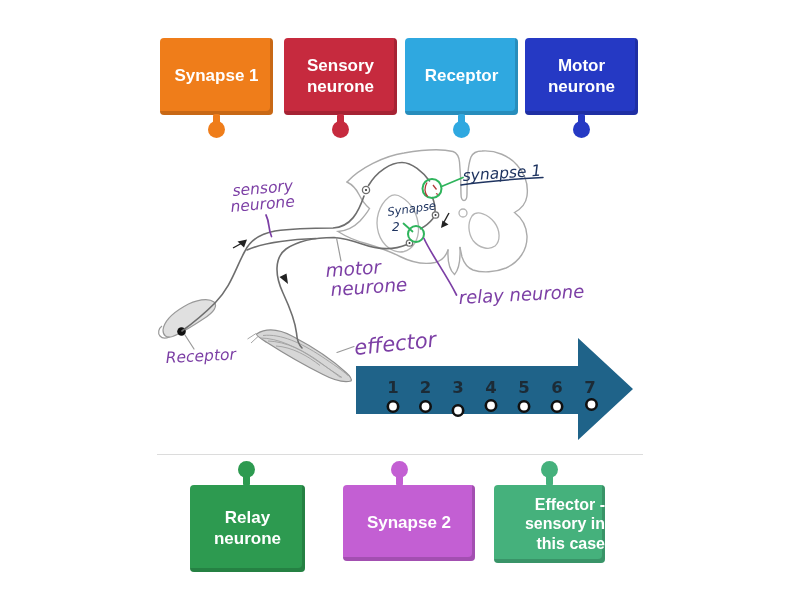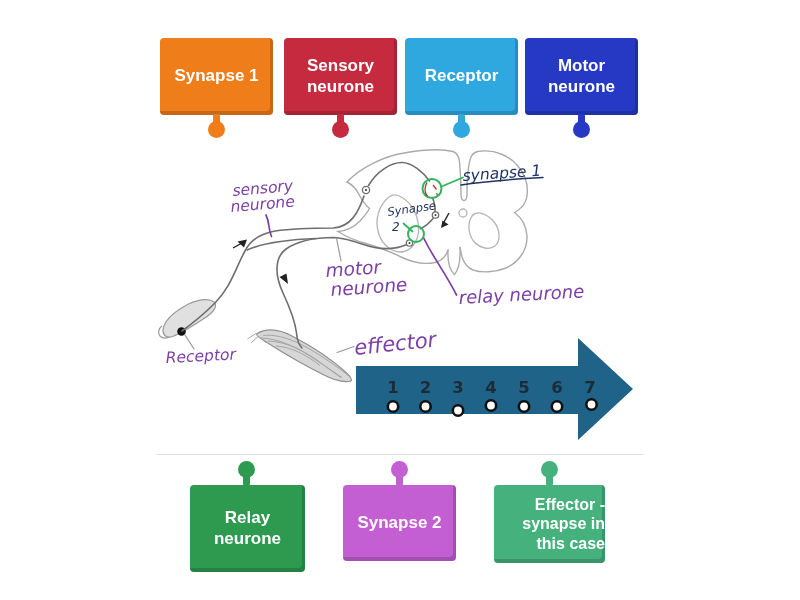--- a/index.html
+++ b/index.html
@@ -176,23 +176,23 @@
 
 <div class="pin-dot c-green" style="left:238px;top:461px;width:17px;height:17px;"></div>
 <div class="pin-stem c-green" style="left:243px;top:474px;height:12px;"></div>
 <div class="card c-green" style="left:190px;top:485px;width:115px;height:87px;">
   <span>Relay</span>
   <span>neurone</span>
 </div>
 
 <div class="pin-dot c-orchid" style="left:391px;top:461px;width:17px;height:17px;"></div>
 <div class="pin-stem c-orchid" style="left:396px;top:474px;height:12px;"></div>
-<div class="card c-orchid" style="left:343px;top:485px;width:113px;height:76px;">
+<div class="card c-orchid" style="left:343px;top:485px;width:132px;height:76px;">
   <span>Synapse 2</span>
 </div>
 
 <div class="pin-dot c-seafoam" style="left:541px;top:461px;width:17px;height:17px;"></div>
 <div class="pin-stem c-seafoam" style="left:546px;top:474px;height:12px;"></div>
 <div class="card c-seafoam" style="left:494px;top:485px;width:111px;height:78px;font-size:16px;align-items:flex-end;">
   <span>Effector -</span>
-  <span>synapse in</span>
+  <span>sensory in</span>
   <span>this case</span>
 </div>
 
 </body></html>

